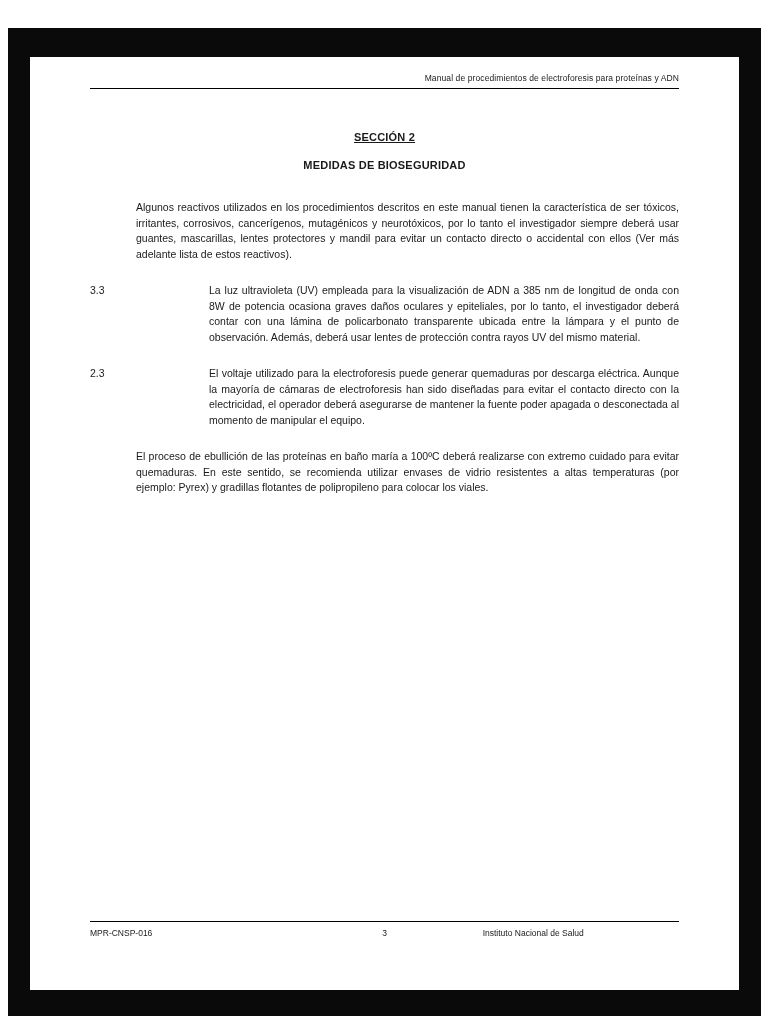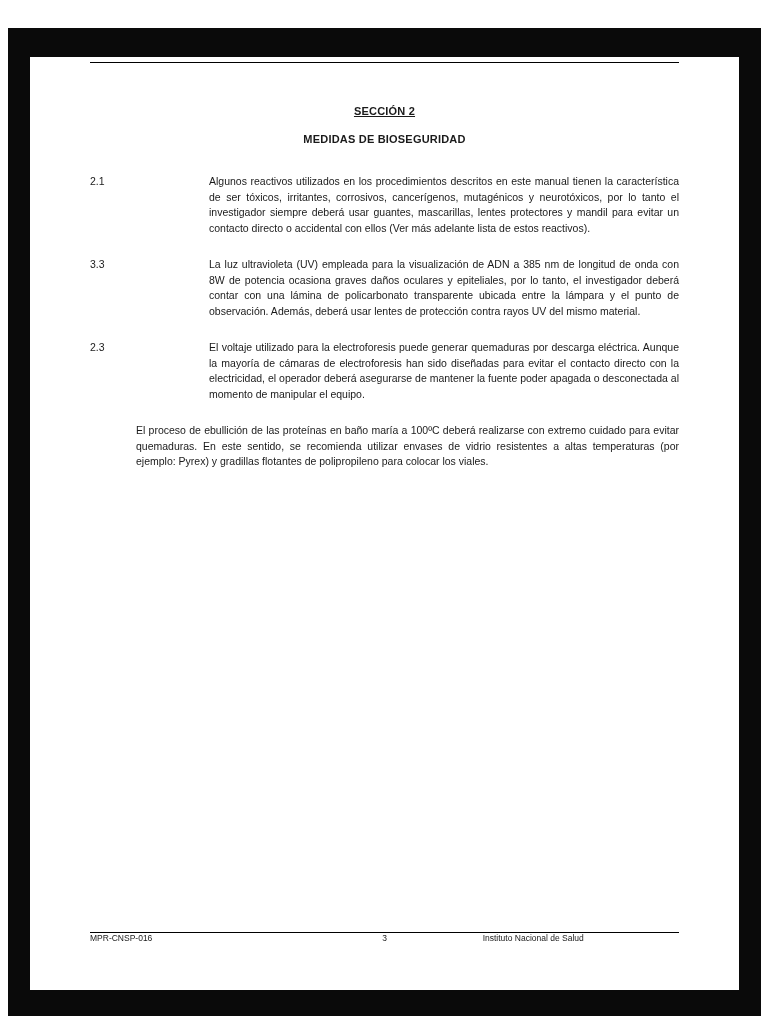--- a/index.html
+++ b/index.html
@@ -85,45 +85,46 @@
     text-align: justify;
     text-justify: inter-word;
     margin-left: 46px;
   }
   .footer {
     position: absolute;
     left: 60px;
     right: 60px;
     bottom: 52px;
     border-top: 1.2px solid #000000;
+    padding-top: 6px;
     display: flex;
     align-items: baseline;
     font-size: 8.5px;
   }
   .footer .f-left  { flex: 1; text-align: left; }
   .footer .f-center{ flex: 1; text-align: center; }
   .footer .f-right { flex: 1; }
 </style>
 </head>
 <body>
 
 <div class="viewport">
   <div class="black-frame">
     <div class="sheet">
       <div class="sheet-inner">
 
+        <div class="running-header">Manual de procedimientos de electroforesis para proteínas y ADN</div>
         <div class="header-rule"></div>
 
         <div class="section-title">SECCIÓN 2</div>
         <div class="section-subtitle">MEDIDAS DE BIOSEGURIDAD</div>
 
         <div class="items">
 
           <div class="item">
-            <div class="num">2.1</div>
             <div class="txt">Algunos reactivos utilizados en los procedimientos descritos en este manual tienen la característica de ser tóxicos, irritantes, corrosivos, cancerígenos, mutagénicos y neurotóxicos, por lo tanto el investigador siempre deberá usar guantes, mascarillas, lentes protectores y mandil para evitar un contacto directo o accidental con ellos (Ver más adelante lista de estos reactivos).</div>
           </div>
 
           <div class="item">
             <div class="num">3.3</div>
             <div class="txt">La luz ultravioleta (UV) empleada para la visualización de ADN a 385 nm de longitud de onda con 8W de potencia ocasiona graves daños oculares y epiteliales, por lo tanto, el investigador deberá contar con una lámina de policarbonato transparente ubicada entre la lámpara y el punto de observación. Además, deberá usar lentes de protección contra rayos UV del mismo material.</div>
           </div>
 
           <div class="item">
             <div class="num">2.3</div>

